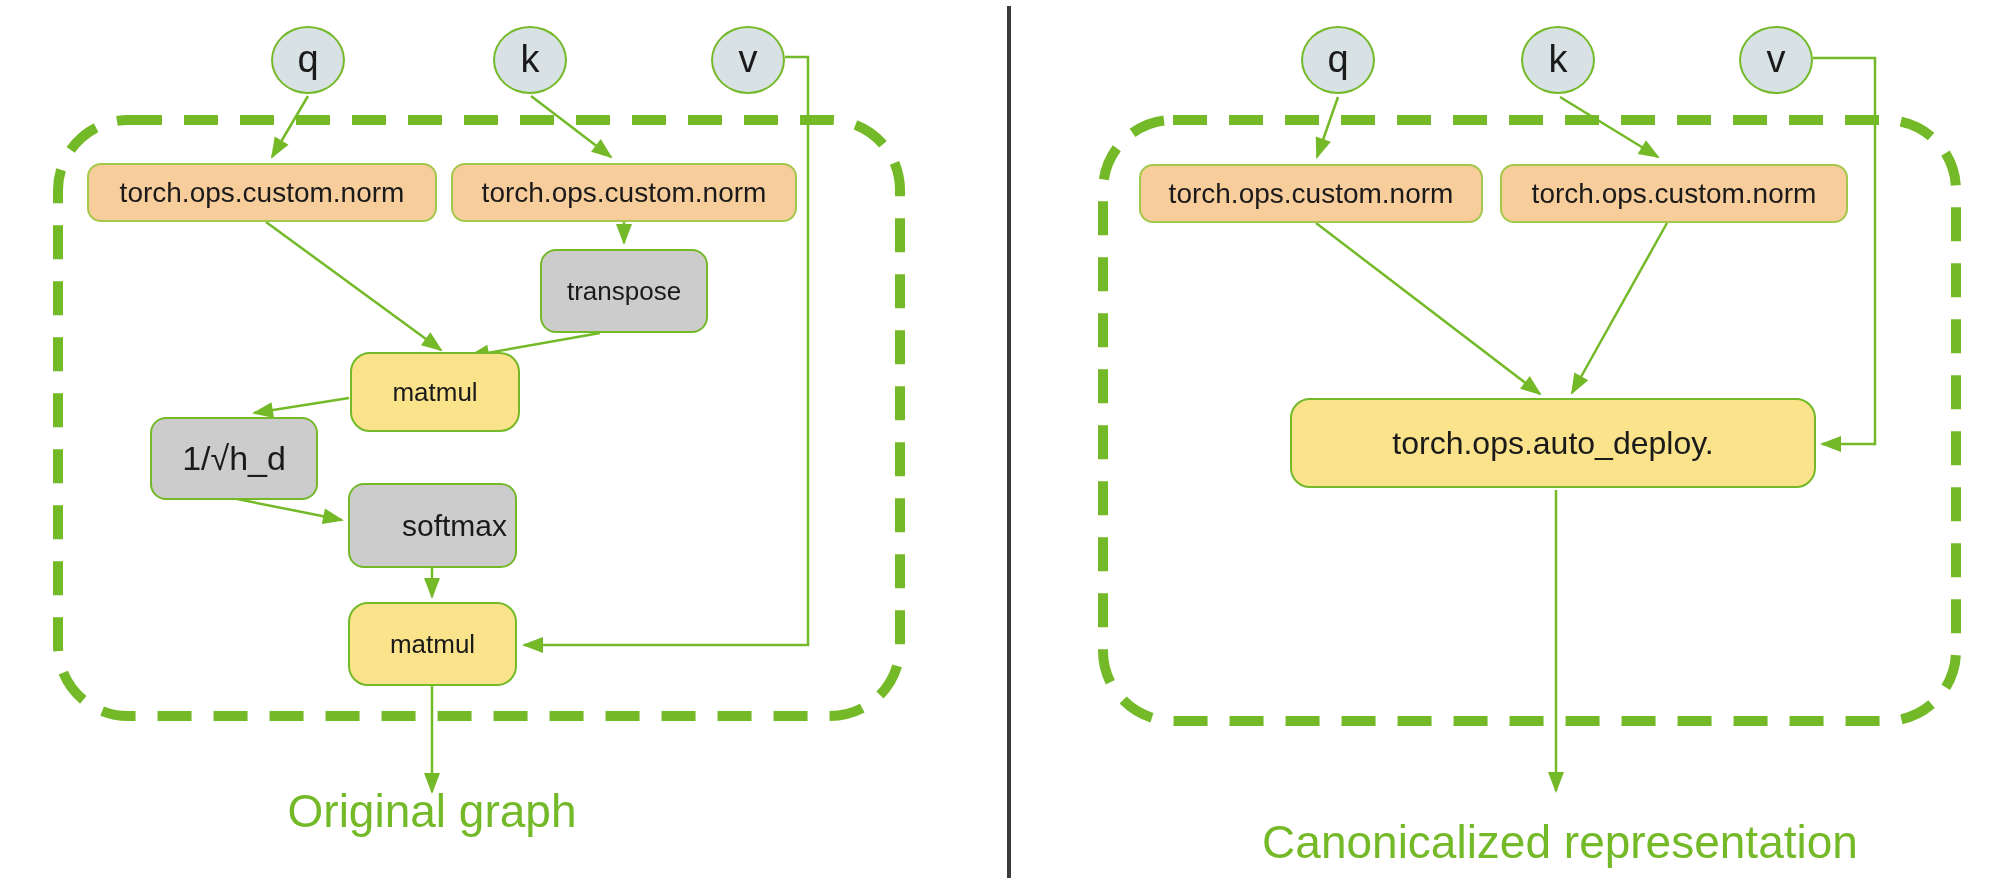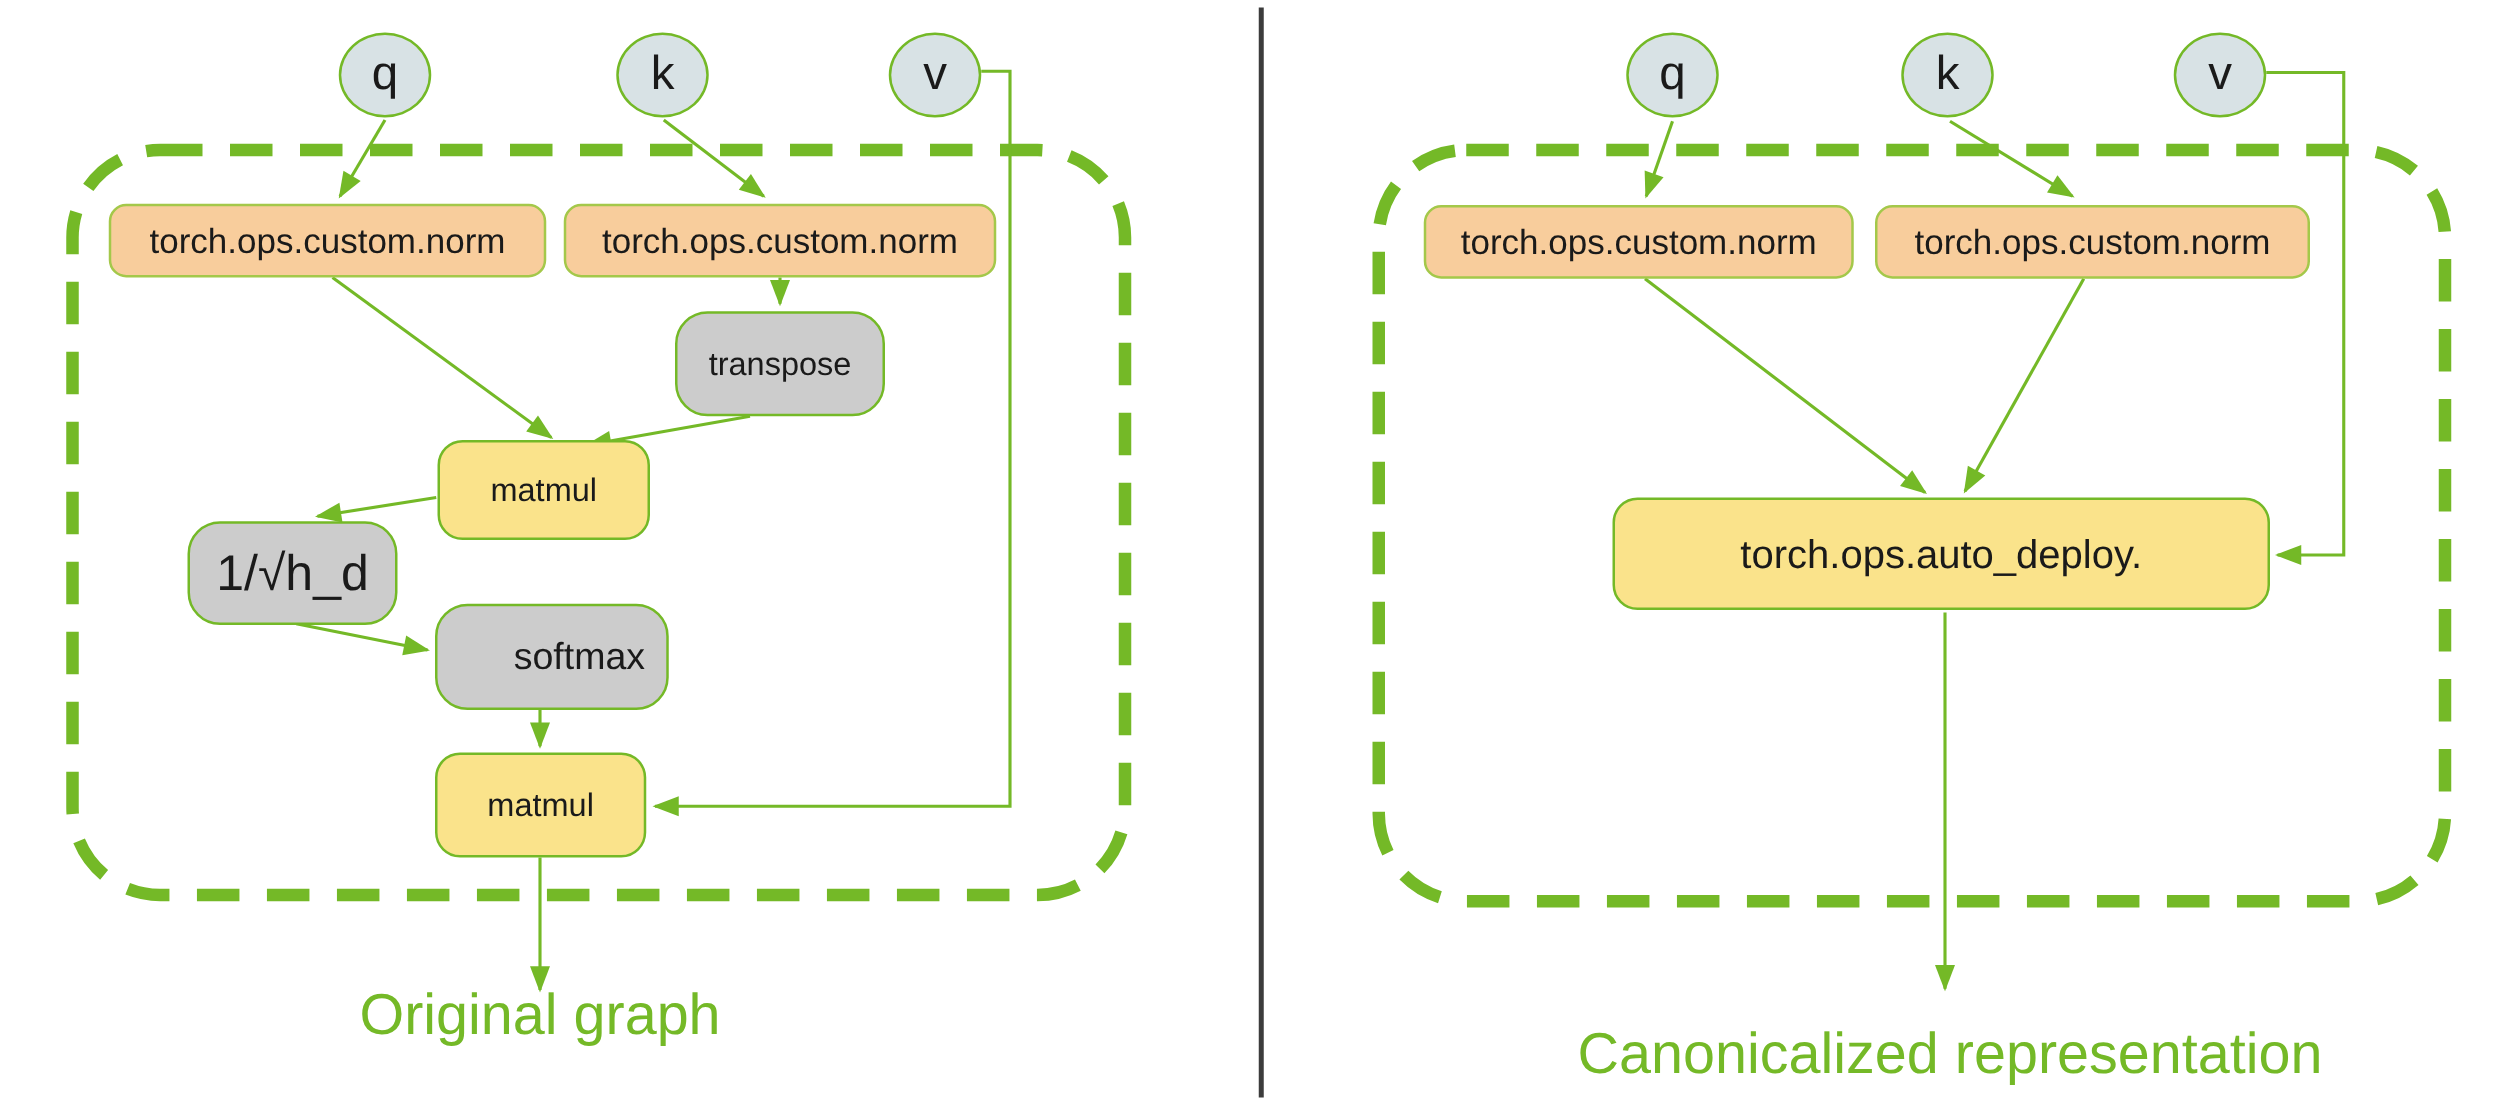--- a/index.html
+++ b/index.html
@@ -44,23 +44,23 @@
     font-size:38px;
   }
   .box{border:2.5px solid var(--green);}
   .orange{
     background:var(--orange-fill);
     border-color:var(--orange-border);
     border-radius:14px;
     font-size:28px;
     text-align:right;
   }
-  .gray{background:var(--gray-fill);border-radius:26px;font-size:30px;text-align:center;}
+  .gray{background:var(--gray-fill);border-radius:16px;font-size:30px;text-align:center;}
   .gray.small{font-size:26px;}
-  .gray.big{font-size:40px;}
+  .gray.big{font-size:34px;}
   .yellow{background:var(--yellow-fill);border-radius:20px;font-size:26px;}
   .yellow.attn{font-size:32px;}
   .title{
     position:absolute;z-index:3;
     text-align:center;
     color:var(--green);
     font-size:46px;
   }
 </style>
 </head>
@@ -105,21 +105,21 @@
 
   <div class="node box orange" style="left:87px;top:163px;width:350px;height:59px;">torch.ops.custom.norm</div>
   <div class="node box orange" style="left:451px;top:163px;width:346px;height:59px;">torch.ops.custom.norm</div>
 
   <div class="node box gray small" style="left:540px;top:249px;width:168px;height:84px;">transpose</div>
 
   <div class="node box yellow" style="left:350px;top:352px;width:170px;height:80px;">matmul</div>
 
   <div class="node box gray big" style="left:150px;top:417px;width:168px;height:83px;">1/√h_d</div>
 
-  <div class="node box gray" style="left:348px;top:483px;width:187px;height:85px;padding-left:44px;">softmax</div>
+  <div class="node box gray" style="left:348px;top:483px;width:169px;height:85px;padding-left:44px;">softmax</div>
 
   <div class="node box yellow" style="left:348px;top:602px;width:169px;height:84px;">matmul</div>
 
   <div class="title" style="left:92px;top:784px;width:680px;">Original graph</div>
 
   <div class="node circle" style="left:1301px;top:26px;width:74px;height:68px;">q</div>
   <div class="node circle" style="left:1521px;top:26px;width:74px;height:68px;">k</div>
   <div class="node circle" style="left:1739px;top:26px;width:74px;height:68px;">v</div>
 
   <div class="node box orange" style="left:1139px;top:164px;width:344px;height:59px;">torch.ops.custom.norm</div>

